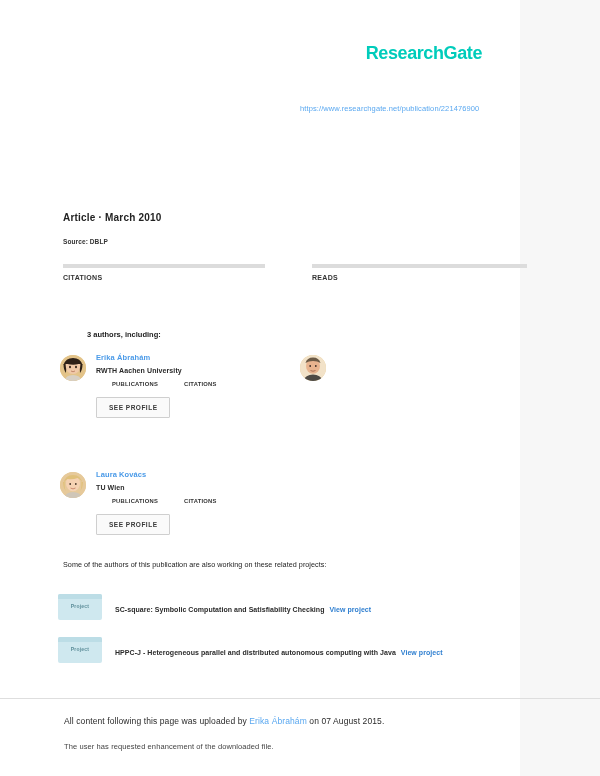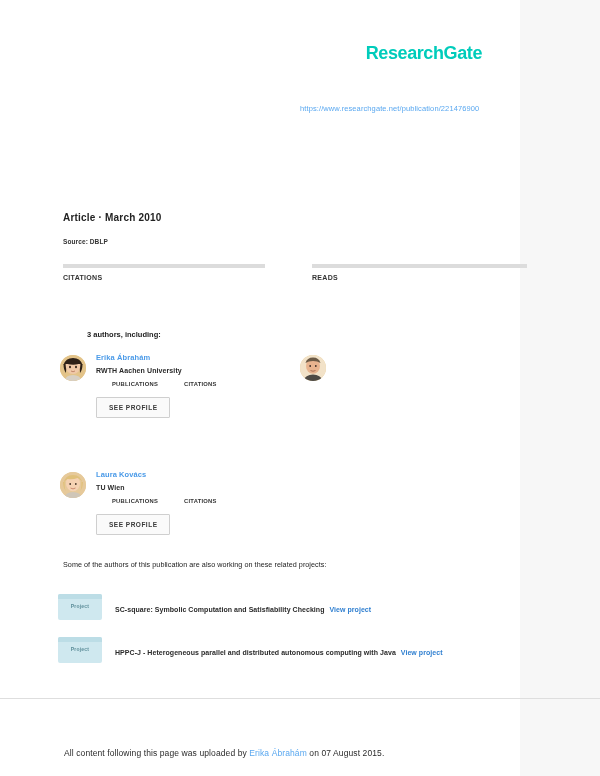--- a/index.html
+++ b/index.html
@@ -241,21 +241,20 @@
     width: 600px;
     height: 1px;
     background: #dedede;
   }
   .footer-line {
     position: absolute;
     left: 64px;
     font-size: 8.5px;
     color: #2b2b2b;
     letter-spacing: 0.1px;
-    margin-top: 32px;
   }
   .footer-1 { top: 716px; }
   .footer-2 { top: 742px; font-size: 7.5px; color: #444; }
   .footer-link { color: #5aa8f0; }
 </style>
 </head>
 <body>
 
 <div class="page">
 
@@ -364,14 +363,15 @@
       <span class="project-title">HPPC-J - Heterogeneous parallel and distributed autonomous computing with Java</span><span class="view-project">View project</span>
     </div>
   </div>
 
   <div class="footer-divider"></div>
 
   <div class="footer-line footer-1">
     <span>All content following this page was uploaded by </span><span class="footer-link">Erika Ábrahám</span><span> on 07 August 2015.</span>
   </div>
 
+  <div class="footer-line footer-2">The user has requested enhancement of the downloaded file.</div>
 
 </div>
 
 </body></html>

